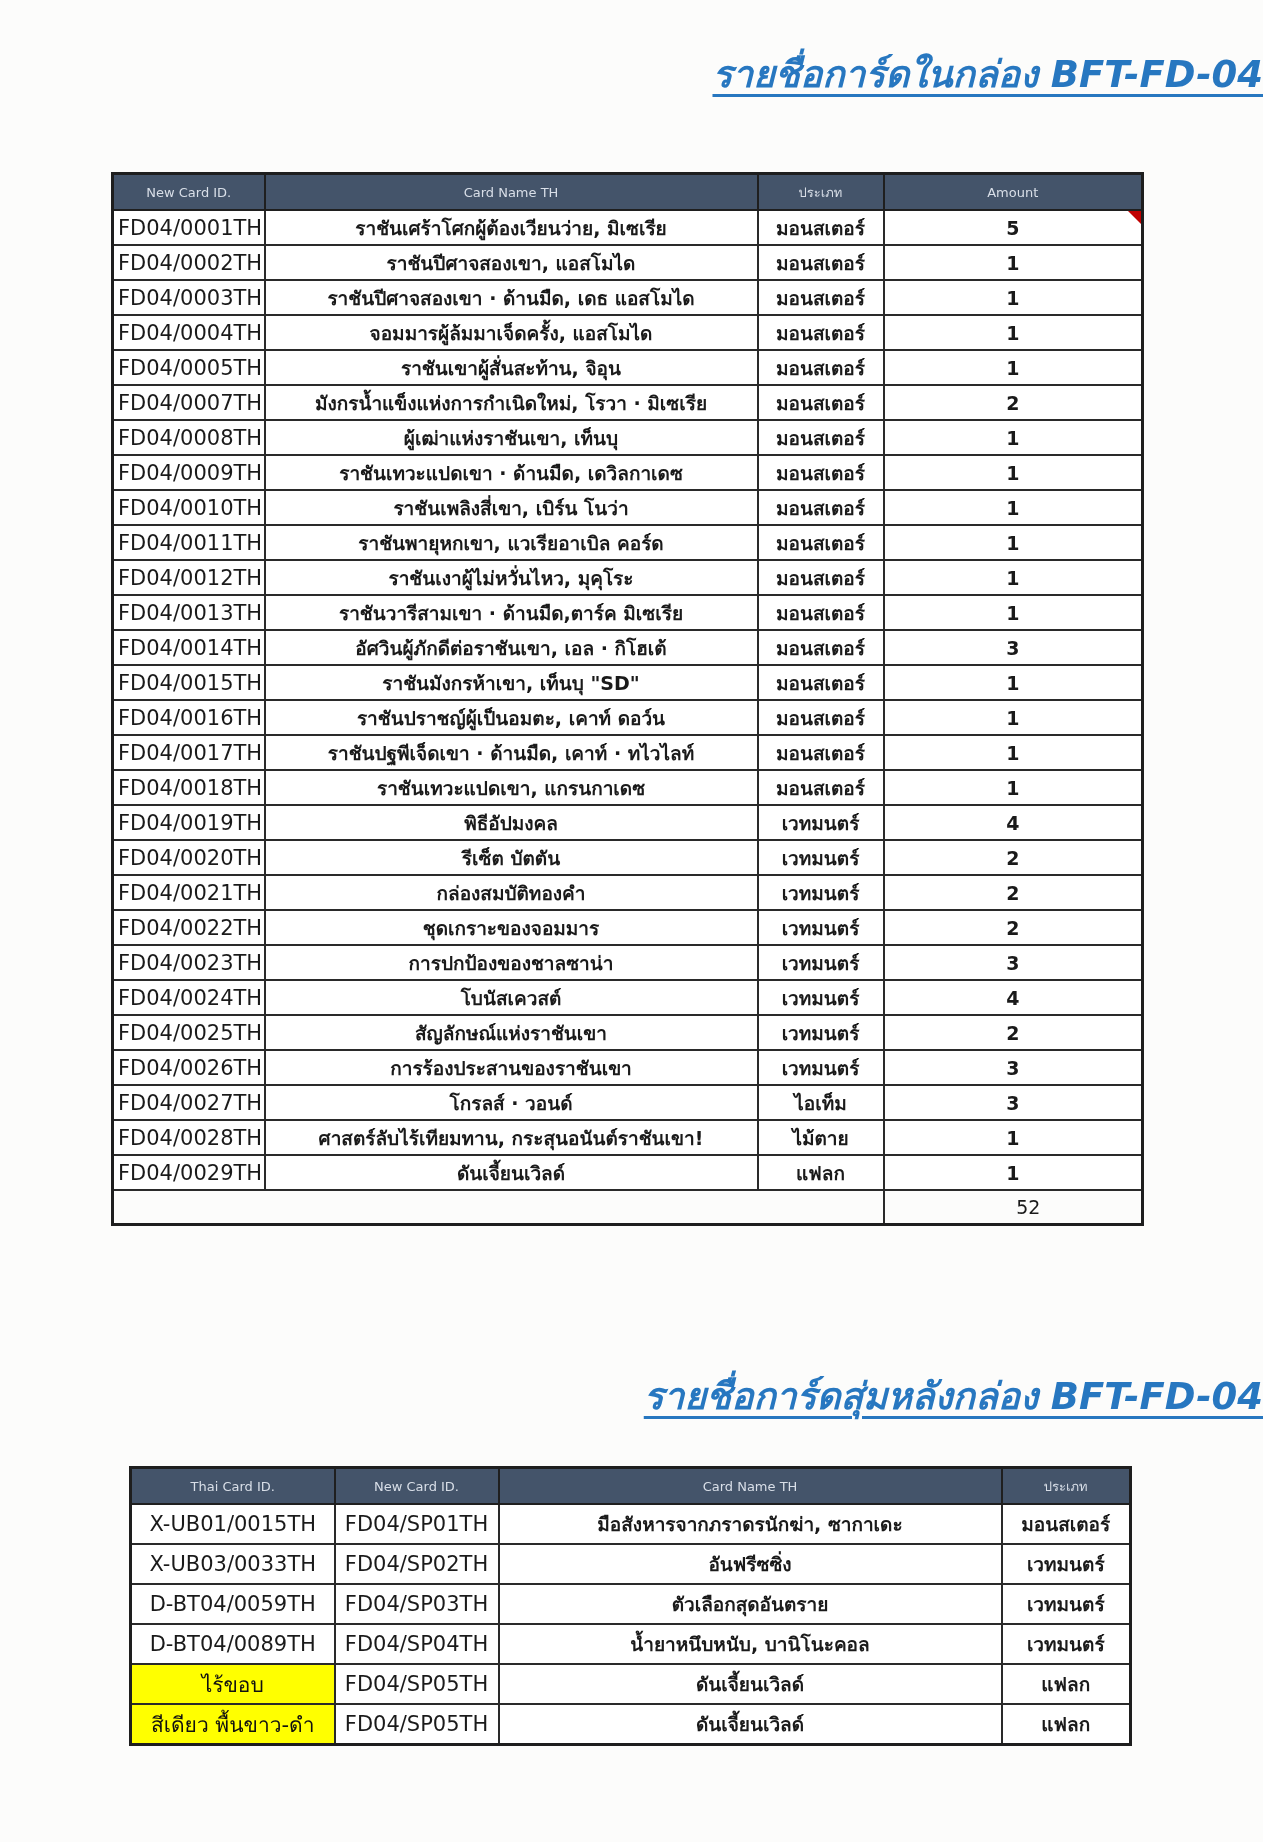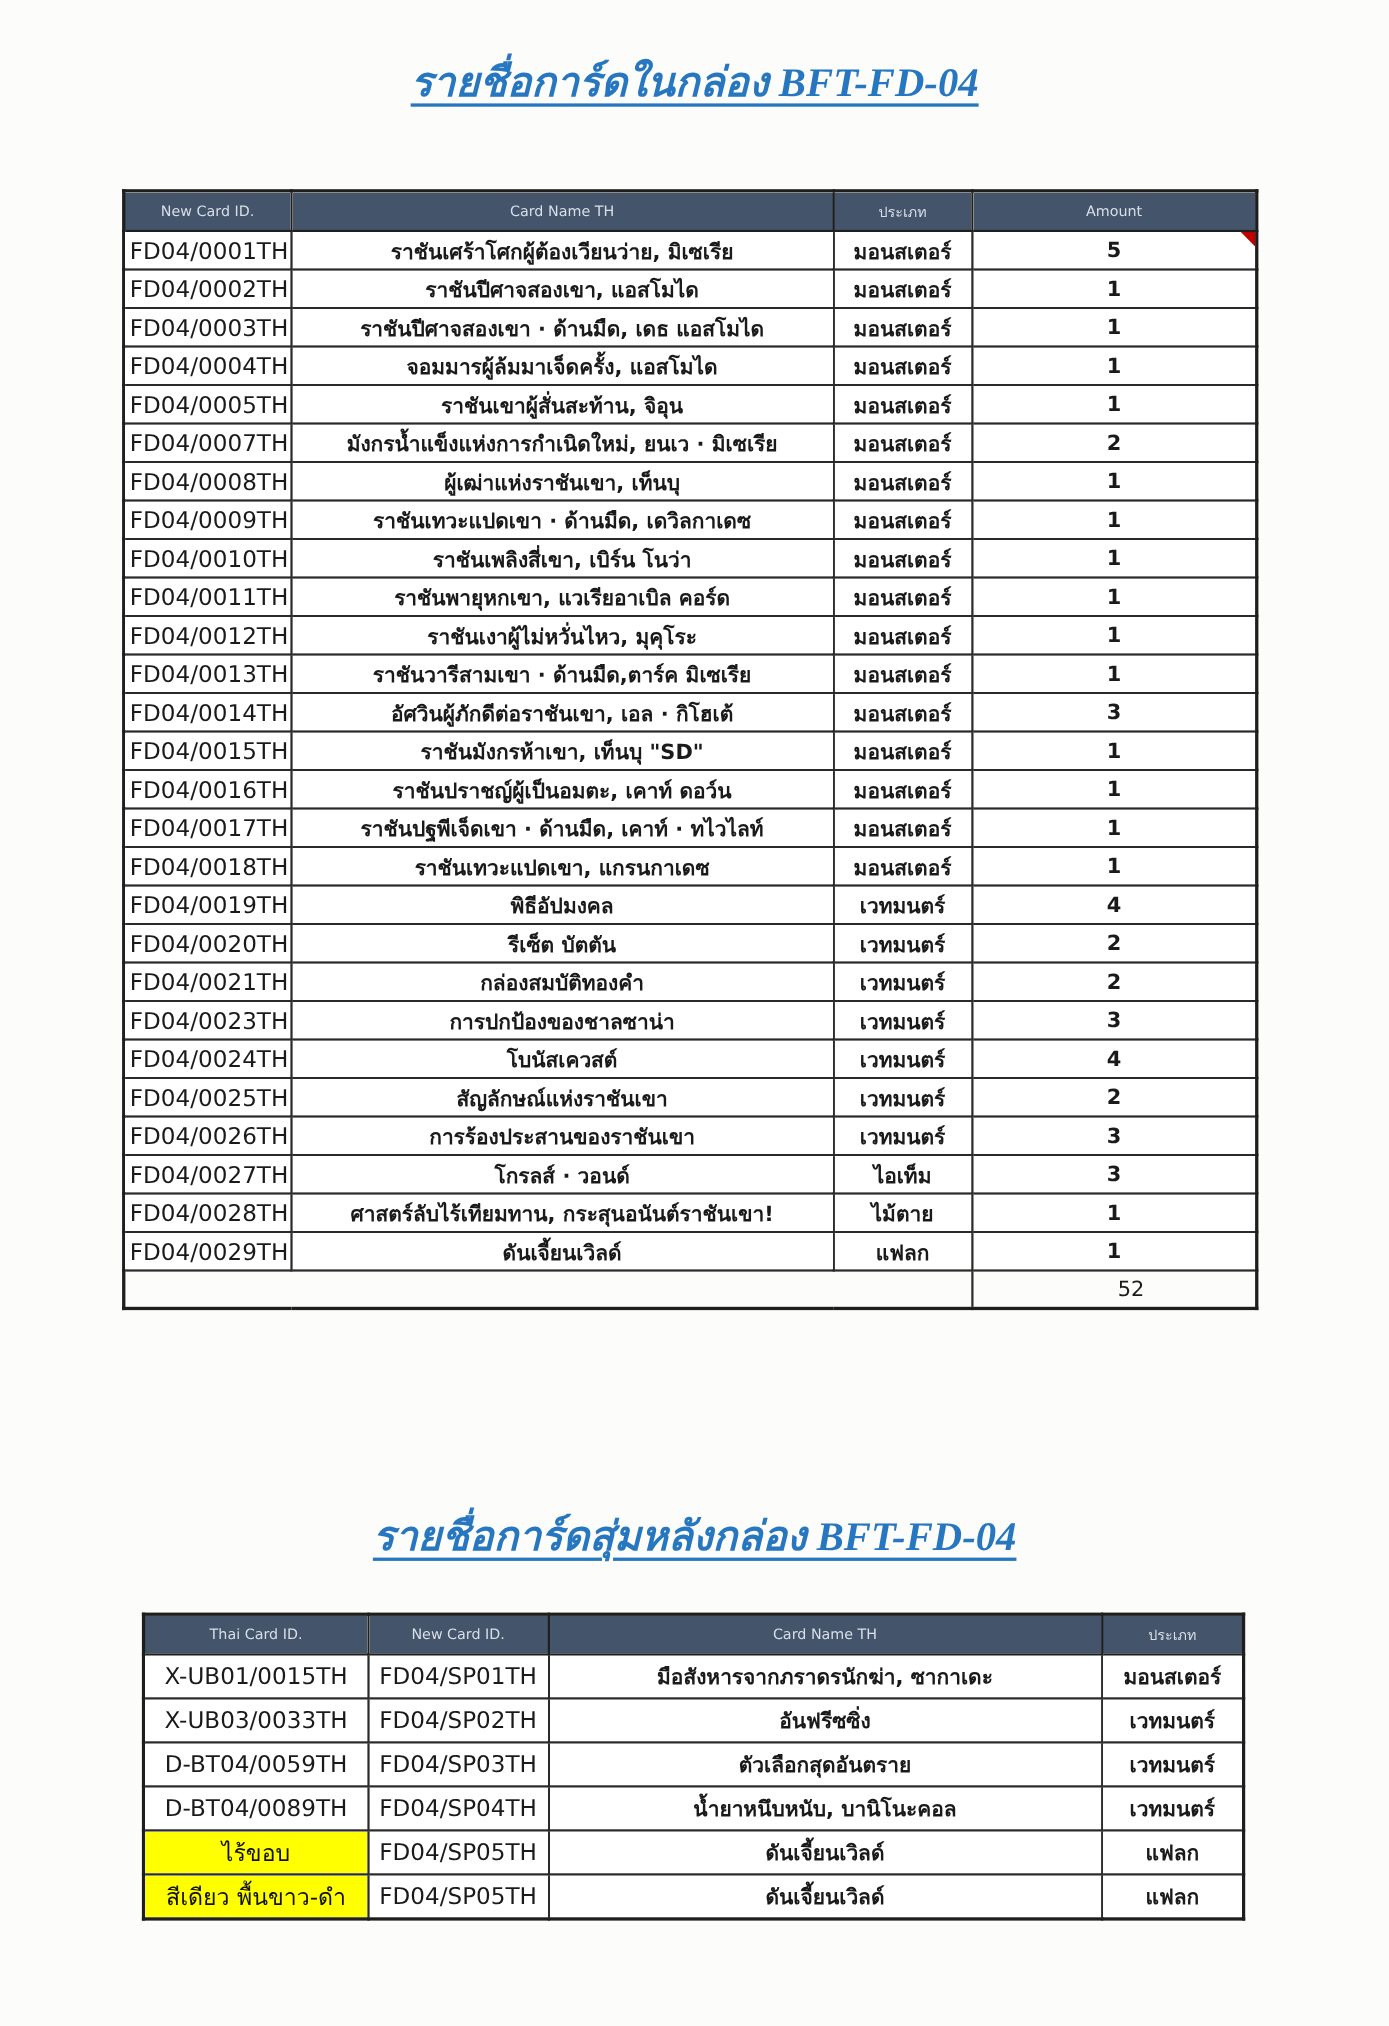--- a/index.html
+++ b/index.html
@@ -1,22 +1,22 @@
 <!DOCTYPE html>
 <html style="--title-blue: #2777C0; --header-bg: #44546A; --header-text: #D9DFE8; --hl-yellow: #FFFF00; --marker-red: #C00000;"><head>
 <meta charset="utf-8">
 <style>
   html,body{margin:0;padding:0;background:#e9e9e9;}
   .page{
     position:relative;width:1263px;height:1842px;margin:0 auto;
     background:#fcfcfb;font-family:"DejaVu Sans",sans-serif;overflow:hidden;
   }
   .doc-title{
-    position:absolute;left:0;width:100%;text-align:center;
-    font-size:37px;font-weight:bold;font-style:italic;color:var(--title-blue,#2777C0);font-family:Liberation Serif, serif;
+    position:absolute;left:0;width:100%;text-align:right;
+    font-size:37px;font-weight:bold;font-style:italic;color:var(--title-blue,#2777C0);
   }
   .doc-title .underlined{
     text-decoration:underline;text-decoration-thickness:3px;text-underline-offset:7px;
   }
   #title1{top:44px;}
   #title2{top:1366px;}
 
   table{border-collapse:collapse;table-layout:fixed;border:3px solid #1e1e1e;}
   #table1{position:absolute;left:111px;top:172px;width:1030px;}
   #table2{position:absolute;left:129px;top:1466px;width:1000px;}
@@ -98,21 +98,21 @@
           <td class="amount">1</td>
         </tr>
         <tr>
           <td class="cardid">FD04/0005TH</td>
           <td class="thname">ราชันเขาผู้สั่นสะท้าน, จิอุน</td>
           <td class="cardtype">มอนสเตอร์</td>
           <td class="amount">1</td>
         </tr>
         <tr>
           <td class="cardid">FD04/0007TH</td>
-          <td class="thname">มังกรน้ำแข็งแห่งการกำเนิดใหม่, ยนเว · มิเซเรีย</td>
+          <td class="thname">มังกรน้ำแข็งแห่งการกำเนิดใหม่, โรวา · มิเซเรีย</td>
           <td class="cardtype">มอนสเตอร์</td>
           <td class="amount">2</td>
         </tr>
         <tr>
           <td class="cardid">FD04/0008TH</td>
           <td class="thname">ผู้เฒ่าแห่งราชันเขา, เท็นบุ</td>
           <td class="cardtype">มอนสเตอร์</td>
           <td class="amount">1</td>
         </tr>
         <tr>
@@ -183,20 +183,26 @@
         </tr>
         <tr>
           <td class="cardid">FD04/0020TH</td>
           <td class="thname">รีเซ็ต บัตตัน</td>
           <td class="cardtype">เวทมนตร์</td>
           <td class="amount">2</td>
         </tr>
         <tr>
           <td class="cardid">FD04/0021TH</td>
           <td class="thname">กล่องสมบัติทองคำ</td>
+          <td class="cardtype">เวทมนตร์</td>
+          <td class="amount">2</td>
+        </tr>
+        <tr>
+          <td class="cardid">FD04/0022TH</td>
+          <td class="thname">ชุดเกราะของจอมมาร</td>
           <td class="cardtype">เวทมนตร์</td>
           <td class="amount">2</td>
         </tr>
         <tr>
           <td class="cardid">FD04/0023TH</td>
           <td class="thname">การปกป้องของชาลซาน่า</td>
           <td class="cardtype">เวทมนตร์</td>
           <td class="amount">3</td>
         </tr>
         <tr>

